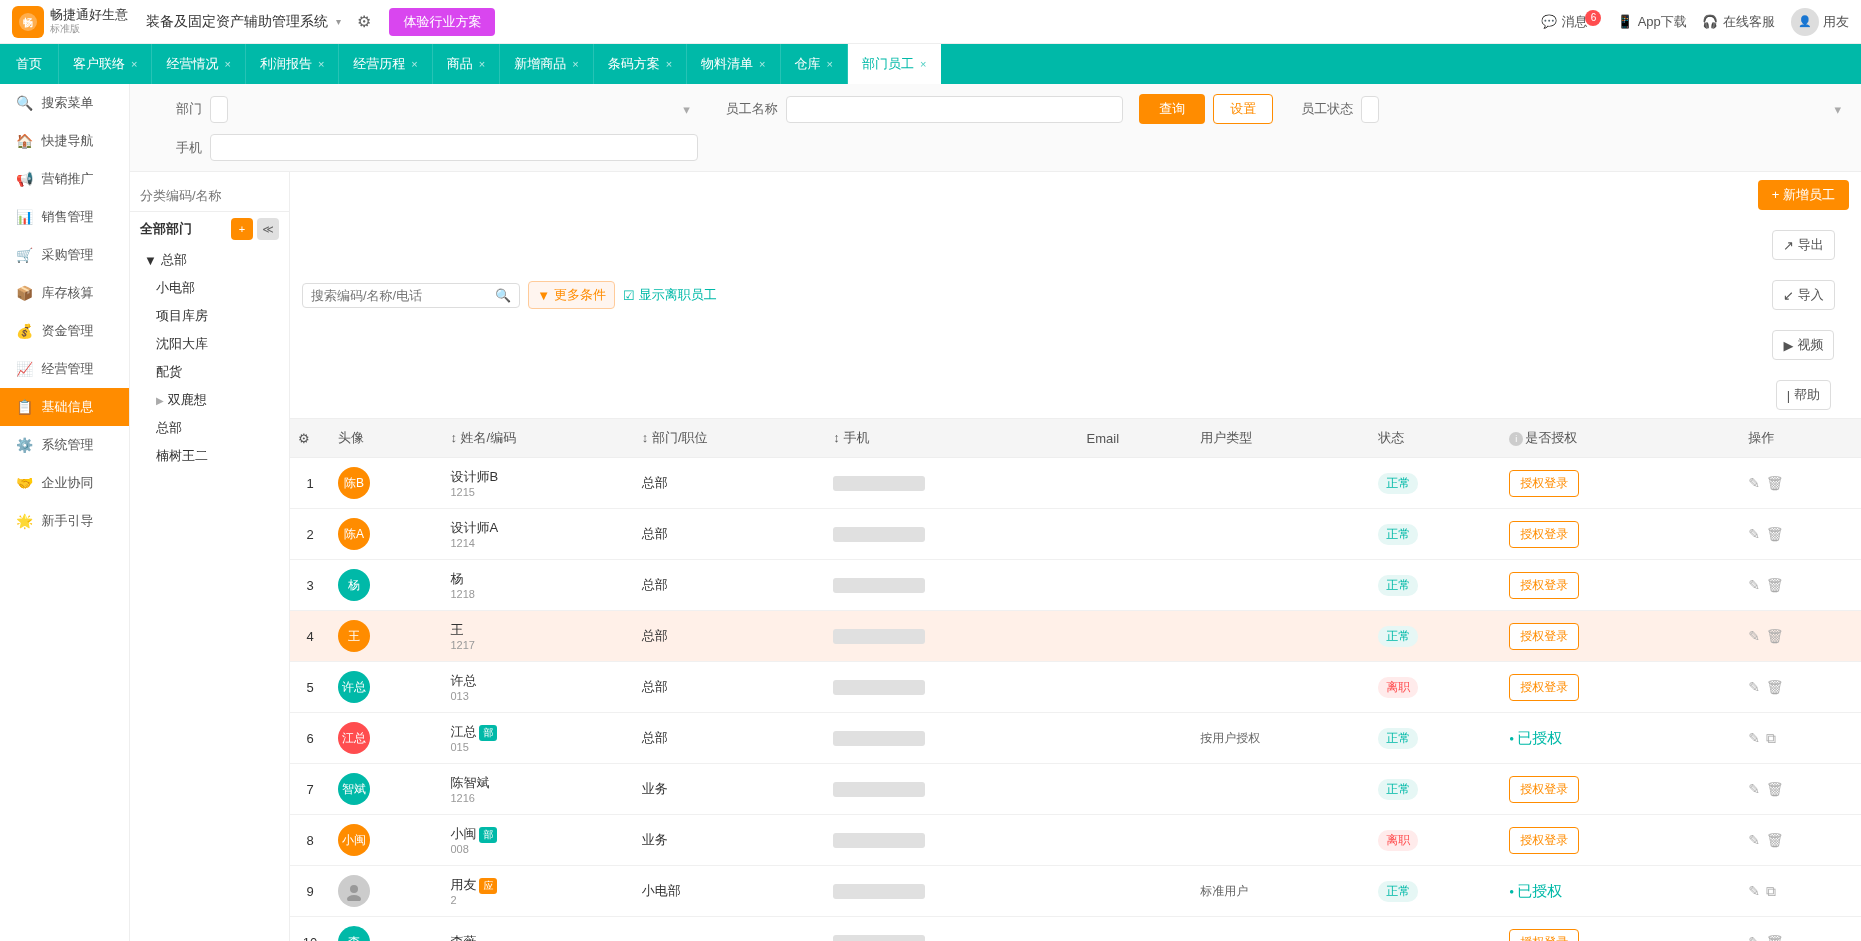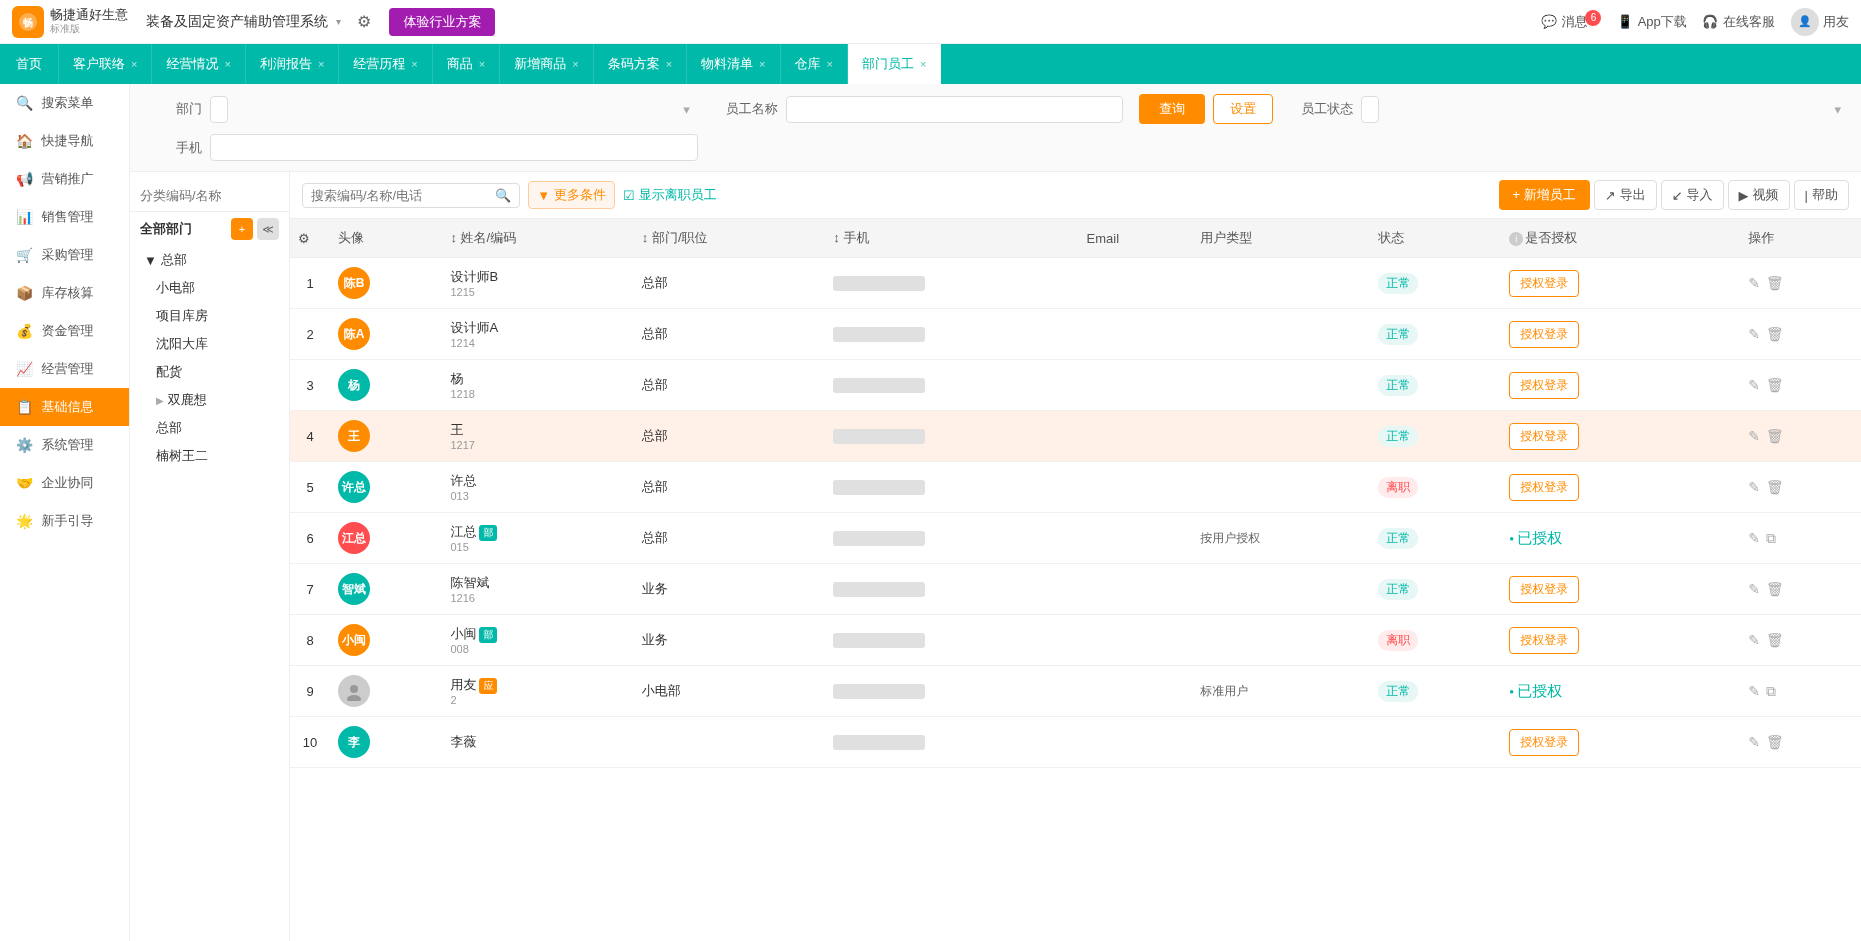--- a/index.html
+++ b/index.html
@@ -8,21 +8,21 @@
     
     .top-bar { height: 44px; background: #fff; display: flex; align-items: center; padding: 0 12px; border-bottom: 1px solid #eee; justify-content: space-between; }
     .top-bar-left { display: flex; align-items: center; gap: 8px; }
     .logo-area { display: flex; align-items: center; gap: 6px; }
     .logo-icon { width: 32px; height: 32px; background: #ff8c00; border-radius: 6px; display: flex; align-items: center; justify-content: center; color: #fff; font-size: 12px; font-weight: bold; }
     .logo-text { font-size: 13px; color: #333; line-height: 1.2; }
     .logo-sub { font-size: 10px; color: #999; }
     .system-title { font-size: 14px; color: #333; margin-left: 10px; text-align: right; }
     .dropdown-arrow { color: #999; font-size: 10px; cursor: pointer; }
     .settings-icon { color: #666; cursor: pointer; font-size: 16px; margin-left: 8px; }
-    .trial-btn { background: #a21caf; color: #fff; border: none; border-radius: 4px; padding: 5px 14px; font-size: 13px; cursor: pointer; margin-left: 10px; }
+    .trial-btn { background: #d946ef; color: #fff; border: none; border-radius: 4px; padding: 5px 14px; font-size: 13px; cursor: pointer; margin-left: 10px; }
     .top-bar-right { display: flex; align-items: center; gap: 16px; }
     .top-right-item { display: flex; align-items: center; gap: 4px; color: #555; font-size: 13px; cursor: pointer; }
     .badge { background: #ff4d4f; color: #fff; border-radius: 50%; width: 16px; height: 16px; font-size: 10px; display: flex; align-items: center; justify-content: center; margin-left: -6px; margin-top: -8px; }
     .user-avatar { width: 28px; height: 28px; background: #ddd; border-radius: 50%; display: flex; align-items: center; justify-content: center; font-size: 11px; color: #666; }
 
     
     .nav-tabs { height: 40px; background: #00b9a8; display: flex; align-items: center; padding: 0 0 0 0; overflow: hidden; }
     .nav-tab { height: 40px; display: flex; align-items: center; padding: 0 14px; color: #fff; font-size: 13px; cursor: pointer; white-space: nowrap; border-right: 1px solid rgba(255,255,255,0.15); position: relative; }
     .nav-tab:first-child { padding: 0 16px; }
     .nav-tab.active { background: #fff; color: #00b9a8; }
@@ -56,21 +56,21 @@
 
     
     .table-section { flex: 1; display: flex; flex-direction: column; overflow: hidden; background: #fff; }
 
     
     .toolbar { padding: 8px 12px; display: flex; align-items: center; gap: 8px; border-bottom: 1px solid #eee; background: #fff; }
     .search-input-wrap { display: flex; align-items: center; border: 1px solid #ddd; border-radius: 4px; padding: 4px 8px; gap: 4px; background: #fff; }
     .search-input-wrap input { border: none; outline: none; font-size: 13px; color: #333; width: 180px; }
     .filter-btn { display: flex; align-items: center; gap: 4px; color: #ff8c00; font-size: 13px; cursor: pointer; padding: 4px 8px; border: 1px solid #ffcb9a; border-radius: 4px; background: #fff5ef; }
     .show-resigned { display: flex; align-items: center; gap: 4px; color: #00b9a8; font-size: 13px; cursor: pointer; }
-    .toolbar-right { margin-left: auto; display: flex; align-items: center; gap: 4px; }
+    .toolbar-right { margin-left: auto; display: flex; align-items: center; gap: 20px; flex-direction: column; }
     .add-btn { background: #ff8c00; color: #fff; border: none; border-radius: 4px; padding: 6px 14px; font-size: 13px; cursor: pointer; white-space: nowrap; }
     .action-btn { display: flex; align-items: center; gap: 4px; color: #555; font-size: 13px; cursor: pointer; padding: 5px 10px; border: 1px solid #ddd; border-radius: 4px; background: #fff; }
 
     
     .filter-row { padding: 10px 12px; background: #fafafa; border-bottom: 1px solid #eee; display: grid; grid-template-columns: 1fr 1fr 1fr; gap: 10px 20px; }
     .filter-field { display: flex; align-items: center; gap: 8px; }
     .filter-label { color: #666; font-size: 13px; white-space: nowrap; min-width: 60px; text-align: right; }
     .filter-input { flex: 1; border: 1px solid #ddd; border-radius: 4px; padding: 5px 8px; font-size: 13px; outline: none; background: #fff; }
     .filter-select { flex: 1; border: 1px solid #ddd; border-radius: 4px; padding: 5px 8px; font-size: 13px; outline: none; background: #fff; appearance: none; cursor: pointer; position: relative; }
     .select-wrap { flex: 1; position: relative; }
@@ -80,21 +80,21 @@
     .set-btn { background: #fff; color: #ff8c00; border: 1px solid #ff8c00; border-radius: 4px; padding: 5px 16px; font-size: 13px; cursor: pointer; }
 
     
     .table-wrap { flex: 1; overflow-y: auto; }
     table { width: 100%; border-collapse: collapse; font-size: 13px; }
     thead th { background: #f5f5f5; padding: 10px 8px; text-align: left; font-weight: normal; color: #555; border-bottom: 1px solid #eee; white-space: nowrap; }
     tbody tr { border-bottom: 1px solid #f0f0f0; }
     tbody tr.highlighted { background: #fff0e8; }
     tbody td { padding: 9px 8px; color: #333; vertical-align: middle; }
     tbody td.center { text-align: center; }
-    .avatar-circle { width: 32px; height: 32px; border-radius: 50%; display: flex; align-items: center; justify-content: center; color: #fff; font-size: 12px; font-weight: bold; text-align: center; }
+    .avatar-circle { width: 32px; height: 32px; border-radius: 50%; display: flex; align-items: center; justify-content: center; color: #fff; font-size: 12px; font-weight: normal; text-align: center; }
     .name-code { display: flex; flex-direction: column; }
     .name-text { font-size: 13px; color: #333; }
     .code-text { font-size: 11px; color: #999; }
     .status-badge { display: inline-block; padding: 2px 8px; border-radius: 10px; font-size: 12px; }
     .status-normal { background: #e6f7f5; color: #00b9a8; }
     .status-resigned { background: #ffebeb; color: #ff4d4f; }
     .auth-btn { background: #fff; color: #ff8c00; border: 1px solid #ff8c00; border-radius: 4px; padding: 4px 10px; font-size: 12px; cursor: pointer; }
     .authorized { color: #00b9a8; font-size: 15px; display: flex; align-items: center; gap: 3px; }
     .authorized::before { content: '●'; font-size: 8px; }
     .user-type { font-size: 12px; color: #666; }

